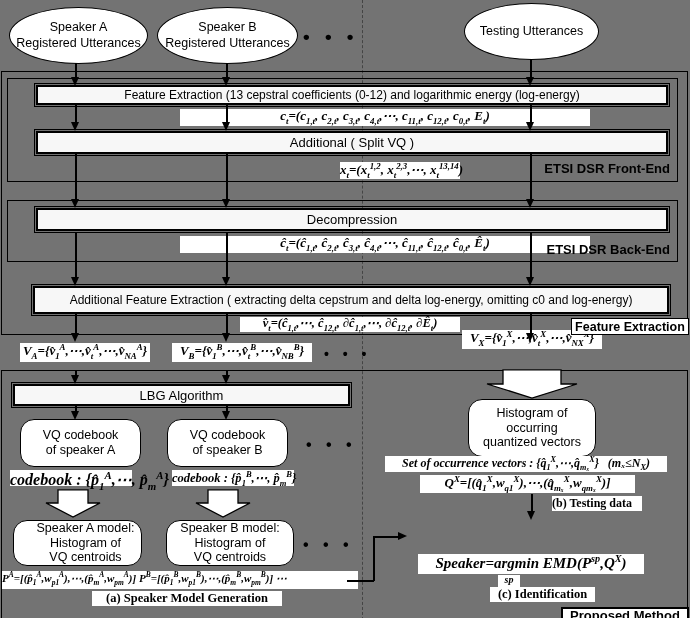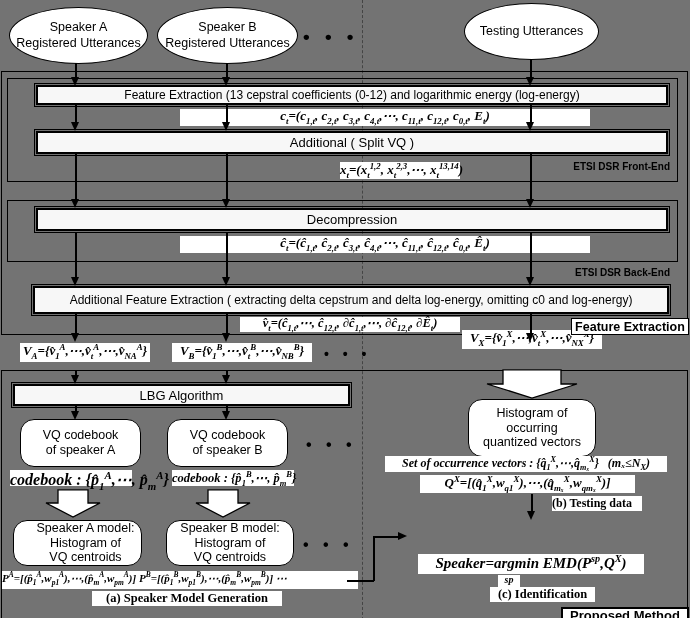--- a/index.html
+++ b/index.html
@@ -13,21 +13,21 @@
     text-align:center;z-index:2;font-size:12px;}
   .round{border-radius:14px;border:1.4px solid #000;background:#fff;z-index:2;font-size:12.5px;}
   .ell{position:absolute;box-sizing:border-box;border:1.2px solid #000;border-radius:50%;
     background:#fff;z-index:2;font-size:12.5px;display:flex;align-items:center;justify-content:center;
     text-align:center;white-space:pre-line;line-height:1.25;}
   .fx{position:absolute;font-family:"Liberation Serif",serif;font-weight:bold;font-style:italic;
     white-space:pre;text-align:center;background:#fff;z-index:2;line-height:1.05;font-size:13px;}
   .fx sub,.fx sup{font-size:68%;font-weight:bold;}
   .cap{position:absolute;font-family:"Liberation Serif",serif;font-weight:bold;text-align:center;
     z-index:2;background:#fff;font-size:12.5px;white-space:pre;}
-  .lbl{position:absolute;font-weight:bold;z-index:2;font-size:10px;white-space:pre;}
+  .lbl{position:absolute;font-weight:bold;z-index:2;font-size:13px;white-space:pre;}
   .lblbox{position:absolute;box-sizing:border-box;border:1.5px solid #000;background:#fff;z-index:3;
     font-weight:bold;display:flex;align-items:center;justify-content:center;font-size:12.5px;white-space:pre;}
   .lineV{position:absolute;width:1.5px;background:#000;z-index:3;}
   .lineH{position:absolute;height:1.5px;background:#000;z-index:3;}
   .ahD{position:absolute;width:0;height:0;border-left:4.5px solid transparent;
     border-right:4.5px solid transparent;border-top:9px solid #000;z-index:3;}
   .ahR{position:absolute;width:0;height:0;border-top:4.5px solid transparent;
     border-bottom:4.5px solid transparent;border-left:9px solid #000;z-index:3;}
   .dots{position:absolute;font-weight:bold;z-index:2;letter-spacing:5px;font-size:16px;background:transparent;}
   .dash{position:absolute;border-left:1.5px dashed #444;z-index:0;}
@@ -58,21 +58,21 @@
       <span>Additional ( Split VQ )</span>
     </div>
   <div class="fx" style="left:340px;top:162px;width:120px;height:17px;">x<sub>t</sub>=(x<sub>t</sub><sup>1,2</sup>, x<sub>t</sub><sup>2,3</sup>,⋯, x<sub>t</sub><sup>13,14</sup>)</div>
   <div class="lbl" style="left:400px;top:161px;width:270px;text-align:right;">ETSI DSR Front-End</div>
 
   <div class="box" style="left:7px;top:200px;width:671px;height:62px;"></div>
   <div class="bar" style="left:36px;top:208px;width:632px;height:23px;font-size:13px;">
       <span>Decompression</span>
     </div>
   <div class="fx" style="left:180px;top:236px;width:410px;height:17px;">ĉ<sub>t</sub>=(ĉ<sub>1,t</sub>, ĉ<sub>2,t</sub>, ĉ<sub>3,t</sub>, ĉ<sub>4,t</sub>,⋯, ĉ<sub>11,t</sub>, ĉ<sub>12,t</sub>, ĉ<sub>0,t</sub>, Ê<sub>t</sub>)</div>
-  <div class="lbl" style="left:400px;top:242px;width:270px;text-align:right;margin-top:25px;">ETSI DSR Back-End</div>
+  <div class="lbl" style="left:400px;top:242px;width:270px;text-align:right;">ETSI DSR Back-End</div>
 
   <div class="bar" style="left:33px;top:286px;width:636px;height:28px;">
       <span>Additional Feature Extraction ( extracting delta cepstrum and delta log-energy,  omitting c0 and log-energy)</span>
     </div>
   <div class="fx" style="left:240px;top:317px;width:220px;height:15px;font-size:12.5px;">v̂<sub>t</sub>=(ĉ<sub>1,t</sub>,⋯, ĉ<sub>12,t</sub>, ∂ĉ<sub>1,t</sub>,⋯, ∂ĉ<sub>12,t</sub>, ∂Ê<sub>t</sub>)</div>
   <div class="lblbox" style="left:571px;top:318px;width:118px;height:17px;">Feature Extraction</div>
 
   <div class="fx" style="left:20px;top:343px;width:130px;height:19px;">V<sub>A</sub>={v̂<sub>1</sub><sup>A</sup>,⋯,v̂<sub>t</sub><sup>A</sup>,⋯,v̂<sub>NA</sub><sup>A</sup>}</div>
   <div class="fx" style="left:172px;top:343px;width:140px;height:19px;">V<sub>B</sub>={v̂<sub>1</sub><sup>B</sup>,⋯,v̂<sub>t</sub><sup>B</sup>,⋯,v̂<sub>NB</sub><sup>B</sup>}</div>
   <div class="dots" style="left:324px;top:346px;font-size:14px;">• • •</div>

